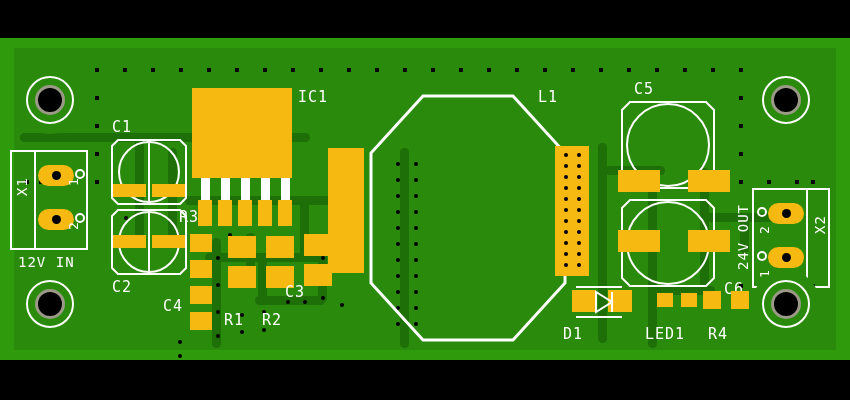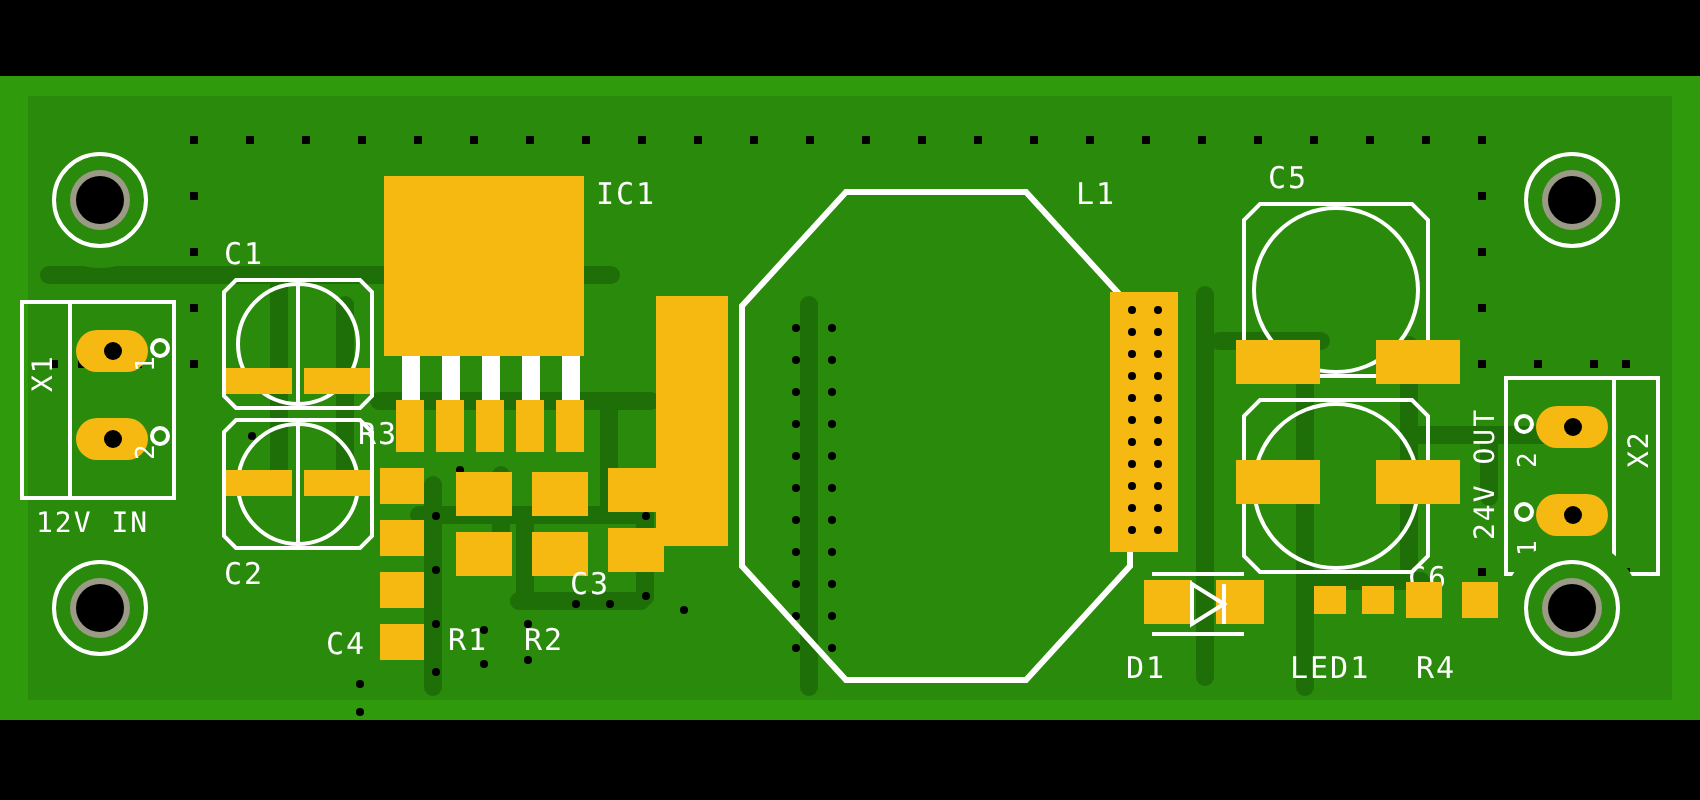--- a/index.html
+++ b/index.html
@@ -215,21 +215,21 @@
     </div>
     <div class="pad" style="left:113px;top:197px;width:33px;height:13px"></div>
     <div class="pad" style="left:152px;top:197px;width:33px;height:13px"></div>
     <div class="lbl" style="left:112px;top:240px">C2</div>
 
     <div class="pad" style="left:190px;top:196px;width:22px;height:18px"></div>
     <div class="pad" style="left:190px;top:222px;width:22px;height:18px"></div>
     <div class="pad" style="left:190px;top:248px;width:22px;height:18px"></div>
     <div class="pad" style="left:190px;top:274px;width:22px;height:18px"></div>
     <div class="lbl" style="left:179px;top:170px">R3</div>
-    <div class="lbl" style="left:163px;top:275px">C4</div>
+    <div class="lbl" style="left:163px;top:259px">C4</div>
 
     <div class="pad" style="left:228px;top:198px;width:28px;height:22px"></div>
     <div class="pad" style="left:228px;top:228px;width:28px;height:22px"></div>
     <div class="pad" style="left:266px;top:198px;width:28px;height:22px"></div>
     <div class="pad" style="left:266px;top:228px;width:28px;height:22px"></div>
     <div class="pad" style="left:304px;top:196px;width:28px;height:22px"></div>
     <div class="pad" style="left:304px;top:226px;width:28px;height:22px"></div>
     <div class="lbl" style="left:224px;top:273px">R1</div>
     <div class="lbl" style="left:262px;top:273px">R2</div>
     <div class="lbl" style="left:285px;top:245px">C3</div>
@@ -245,21 +245,21 @@
     <div class="lbl" style="left:634px;top:42px">C5</div>
 
     <div style="position:absolute;left:620px;top:160px;width:96px;height:90px;">
       <svg width="96" height="90" viewBox="0 0 96 90" style="position:absolute;left:0;top:0">
         <polygon points="10,2 86,2 94,10 94,80 86,88 10,88 2,80 2,10" fill="none" stroke="#ffffff" stroke-width="2"></polygon>
         <circle cx="48" cy="45" r="41" fill="none" stroke="#ffffff" stroke-width="2"></circle>
       </svg>
     </div>
     <div class="pad" style="left:618px;top:192px;width:42px;height:22px"></div>
     <div class="pad" style="left:688px;top:192px;width:42px;height:22px"></div>
-    <div class="lbl" style="left:704px;top:242px">C6</div>
+    <div class="lbl" style="left:724px;top:242px">C6</div>
 
     <div class="pad" style="left:572px;top:252px;width:24px;height:22px"></div>
     <div class="pad" style="left:608px;top:252px;width:24px;height:22px"></div>
     <div class="diode" style="position:absolute;left:572px;top:246px;width:62px;height:36px;">
       <svg width="62" height="36" viewBox="0 0 62 36">
         <line x1="4" y1="3" x2="50" y2="3" stroke="#ffffff" stroke-width="2"></line>
         <line x1="4" y1="33" x2="50" y2="33" stroke="#ffffff" stroke-width="2"></line>
         <polygon points="24,8 24,28 40,18" fill="none" stroke="#ffffff" stroke-width="2"></polygon>
         <line x1="40" y1="8" x2="40" y2="28" stroke="#ffffff" stroke-width="2"></line>
       </svg>

